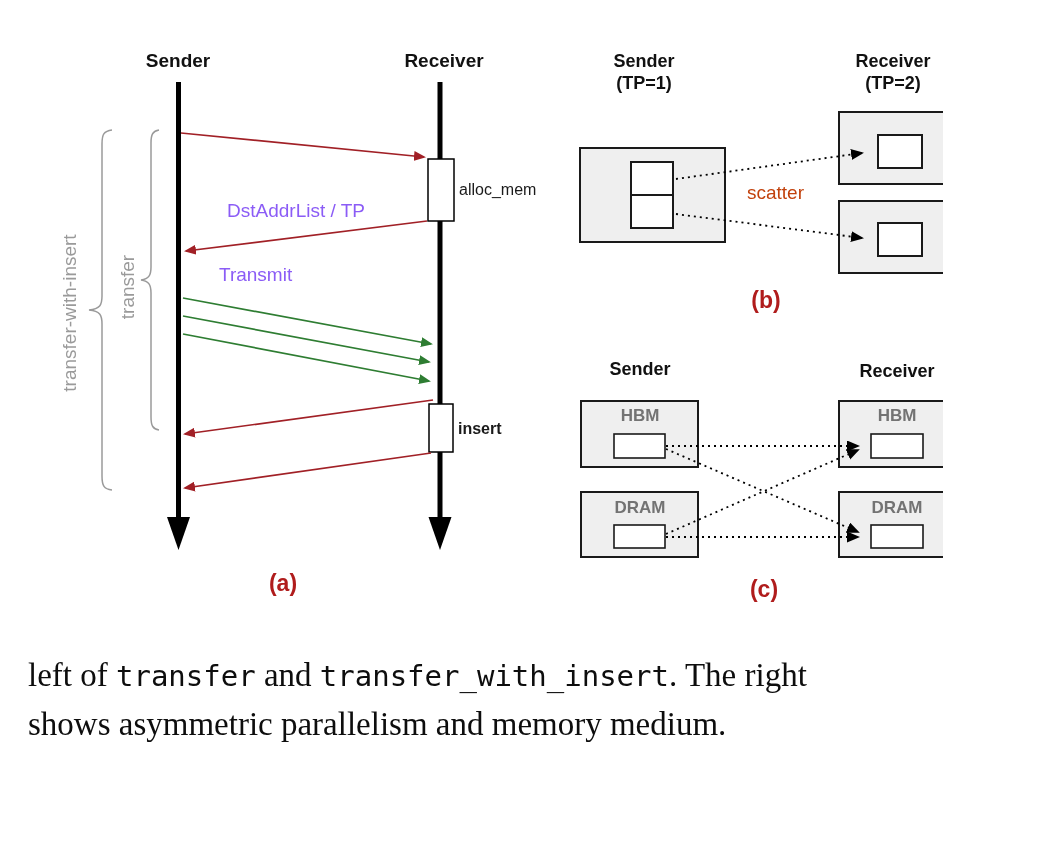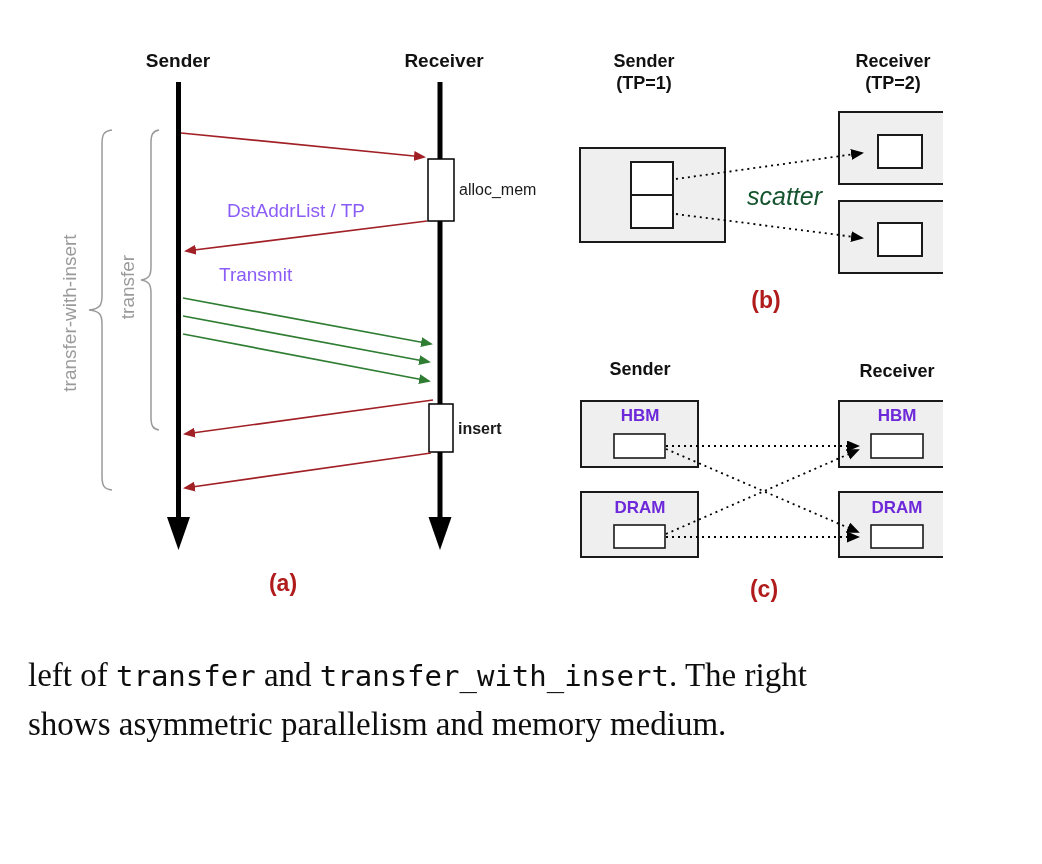--- a/index.html
+++ b/index.html
@@ -7,27 +7,27 @@
     position:relative;width:943px;height:864px;background:#ffffff;overflow:hidden;
     font-family:"Liberation Sans","DejaVu Sans",sans-serif;color:#111;
   }
   svg{position:absolute;left:0;top:0;}
   .abs{position:absolute;white-space:nowrap;}
   .ctr{transform:translateX(-50%);text-align:center;}
   .hdr{font-weight:bold;font-size:19px;color:#111;}
   .hdr-sm{font-weight:bold;font-size:18px;line-height:22px;color:#111;}
   .msg{font-size:19px;color:#8b5cf6;}
   .boxlabel{font-size:16px;color:#1a1a1a;}
-  .memlabel{font-weight:bold;font-size:17px;color:#6d28d9;}
+  .memlabel{font-weight:bold;font-size:17px;color:#737373;}
   .panel-letter{font-weight:bold;font-size:23px;color:var(--label-red,#b01c1c);}
   .bracket-label{
     font-size:19px;color:var(--bracket-gray,#8e8e8e);
     transform:translate(-50%,-50%) rotate(-90deg);transform-origin:center;
   }
-  .scatter{font-style:italic;font-size:25px;color:#14532d;}
+  .scatter{font-size:19px;color:#c2410c;}
   .lifeline{stroke:#000;stroke-width:5;}
   .arrow-red{stroke:var(--arrow-red,#a12026);stroke-width:1.7;fill:none;}
   .arrow-green{stroke:var(--arrow-green,#2e7d32);stroke-width:1.7;fill:none;}
   .mk-red{fill:var(--arrow-red,#a12026);}
   .mk-green{fill:var(--arrow-green,#2e7d32);}
   .mk-black{fill:#000;}
   .activation{fill:#ffffff;stroke:#000;stroke-width:1.5;}
   .graybox{fill:var(--box-fill,#efefef);stroke:#1a1a1a;stroke-width:2;}
   .whitebox{fill:#ffffff;stroke:#1a1a1a;stroke-width:2;}
   .whitebox-thin{fill:#ffffff;stroke:#1a1a1a;stroke-width:1.6;}

